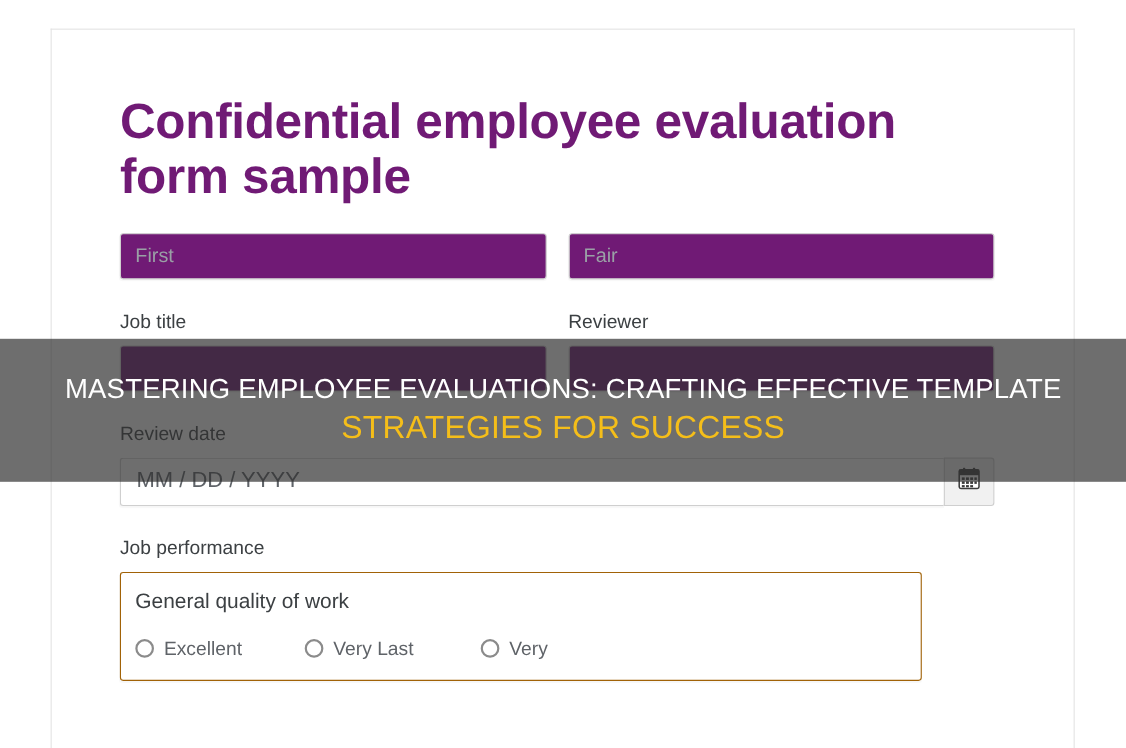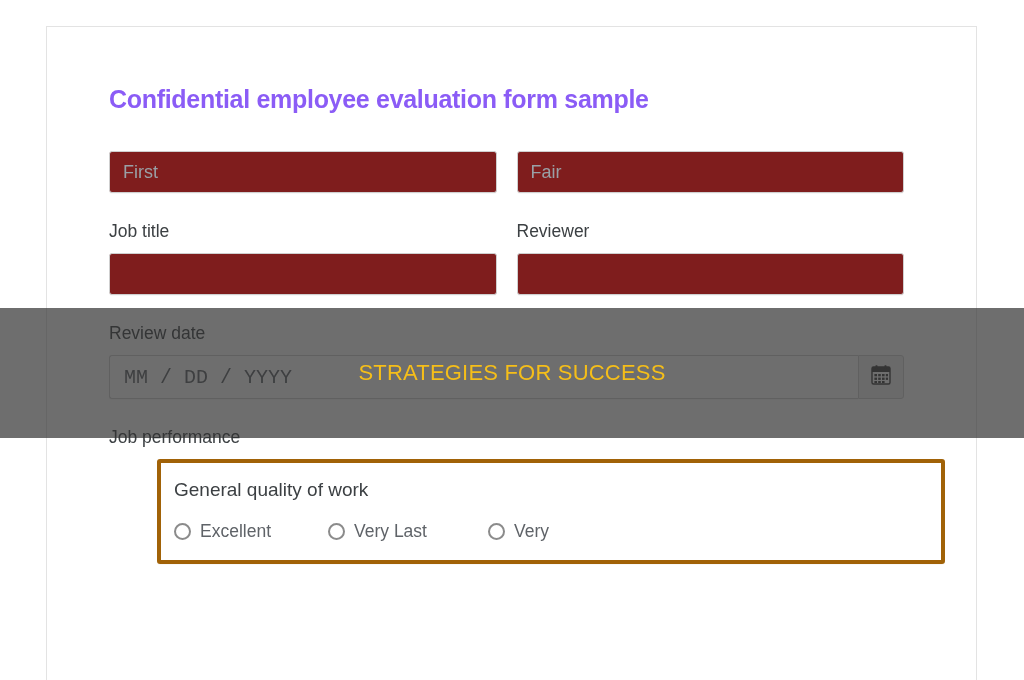--- a/index.html
+++ b/index.html
@@ -30,26 +30,26 @@
 
   
   #form-body {
     position: absolute;
     left: 62px;      
     top: 58px;       
     width: 795px;    
   }
 
   #form-title {
-    font-size: 25px;
+    font-size: 45px;
     font-weight: bold;
-    color: #8b5cf6;
+    color: #701a75;
     line-height: 1.12;
     letter-spacing: -0.3px;
-    margin: 0 0 38px 0;
+    margin: 0 0 26px 0;
     width: 730px;
   }
 
   .field-label {
     font-size: 17.5px;
     color: #3c4043;
     margin: 0 0 11px 0;
     font-weight: 400;
   }
 
@@ -64,36 +64,35 @@
   .col {
     width: 388px;
   }
 
   .text-input {
     box-sizing: border-box;
     width: 100%;
     height: 42px;
     border: 1px solid #cfcfcf;
     border-radius: 3px;
-    background: #7f1d1d;
+    background: #701a75;
     font-family: "Liberation Sans", sans-serif;
     font-size: 18px;
     color: #9aa0a6;
     padding: 0 13px;
     display: flex;
     align-items: center;
     box-shadow: 0 1px 1px rgba(0,0,0,0.035);
   }
   .text-input.empty { color: transparent; }
 
   
   .date-row {
     display: flex;
     width: 795px;
-    font-family: Liberation Mono, monospace;
   }
   .date-input {
     box-sizing: border-box;
     flex: 1;
     height: 44px;
     border: 1px solid #cfcfcf;
     border-right: none;
     border-radius: 3px 0 0 3px;
     background: #fff;
     font-size: 20px;
@@ -111,27 +110,26 @@
     border-radius: 0 3px 3px 0;
     background: #f1f1f1;
     display: flex;
     align-items: center;
     justify-content: center;
   }
 
   
   .perf-panel {
     box-sizing: border-box;
-    width: 788px;
-    border: 4px solid #a16207;
+    width: 729px;
+    border: 1px solid #a16207;
     border-radius: 3px;
     background: #fff;
     padding: 16px 13px 18px 13px;
     box-shadow: 0 1px 1px rgba(0,0,0,0.03);
-    margin-left: 48px;
   }
   .perf-question {
     font-size: 19px;
     color: #3c4043;
     margin-bottom: 20px;
   }
   .radio-row {
     display: flex;
     align-items: flex-start;
   }
@@ -168,21 +166,21 @@
     pointer-events: none;
   }
   #caption-line-1 {
     font-size: 25px;
     color: #ffffff;
     letter-spacing: 0.2px;
     text-align: center;
     white-space: nowrap;
   }
   #caption-line-2 {
-    font-size: 22px;
+    font-size: 29px;
     color: #f5be19;
     letter-spacing: 0.2px;
     text-align: center;
     white-space: nowrap;
   }
 </style>
 </head>
 <body>
 
 <div id="page-card">
@@ -263,14 +261,15 @@
             <span>Very</span>
           </div>
         </div>
       </div>
     </div>
 
   </div>
 </div>
 
 <div id="caption-overlay">
+  <div id="caption-line-1">MASTERING EMPLOYEE EVALUATIONS: CRAFTING EFFECTIVE TEMPLATE</div>
   <div id="caption-line-2">STRATEGIES FOR SUCCESS</div>
 </div>
 
 </body></html>

